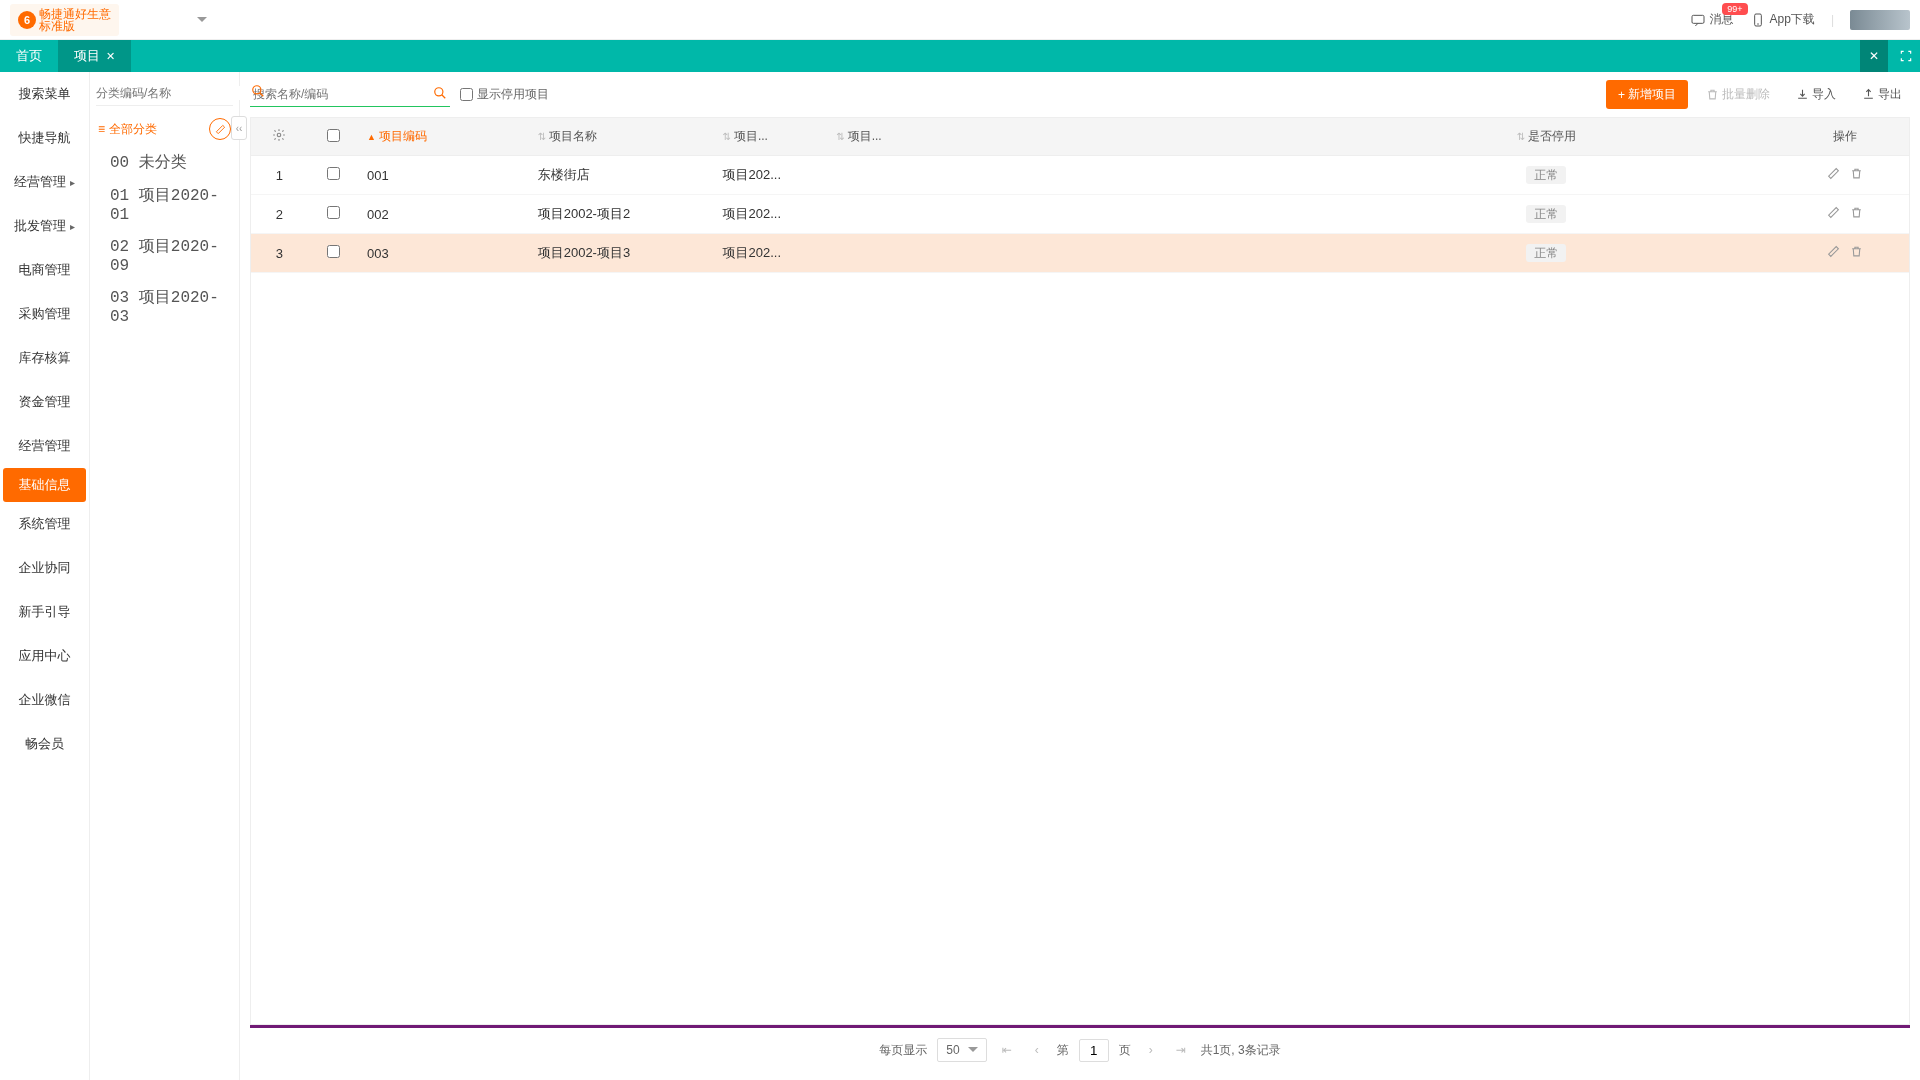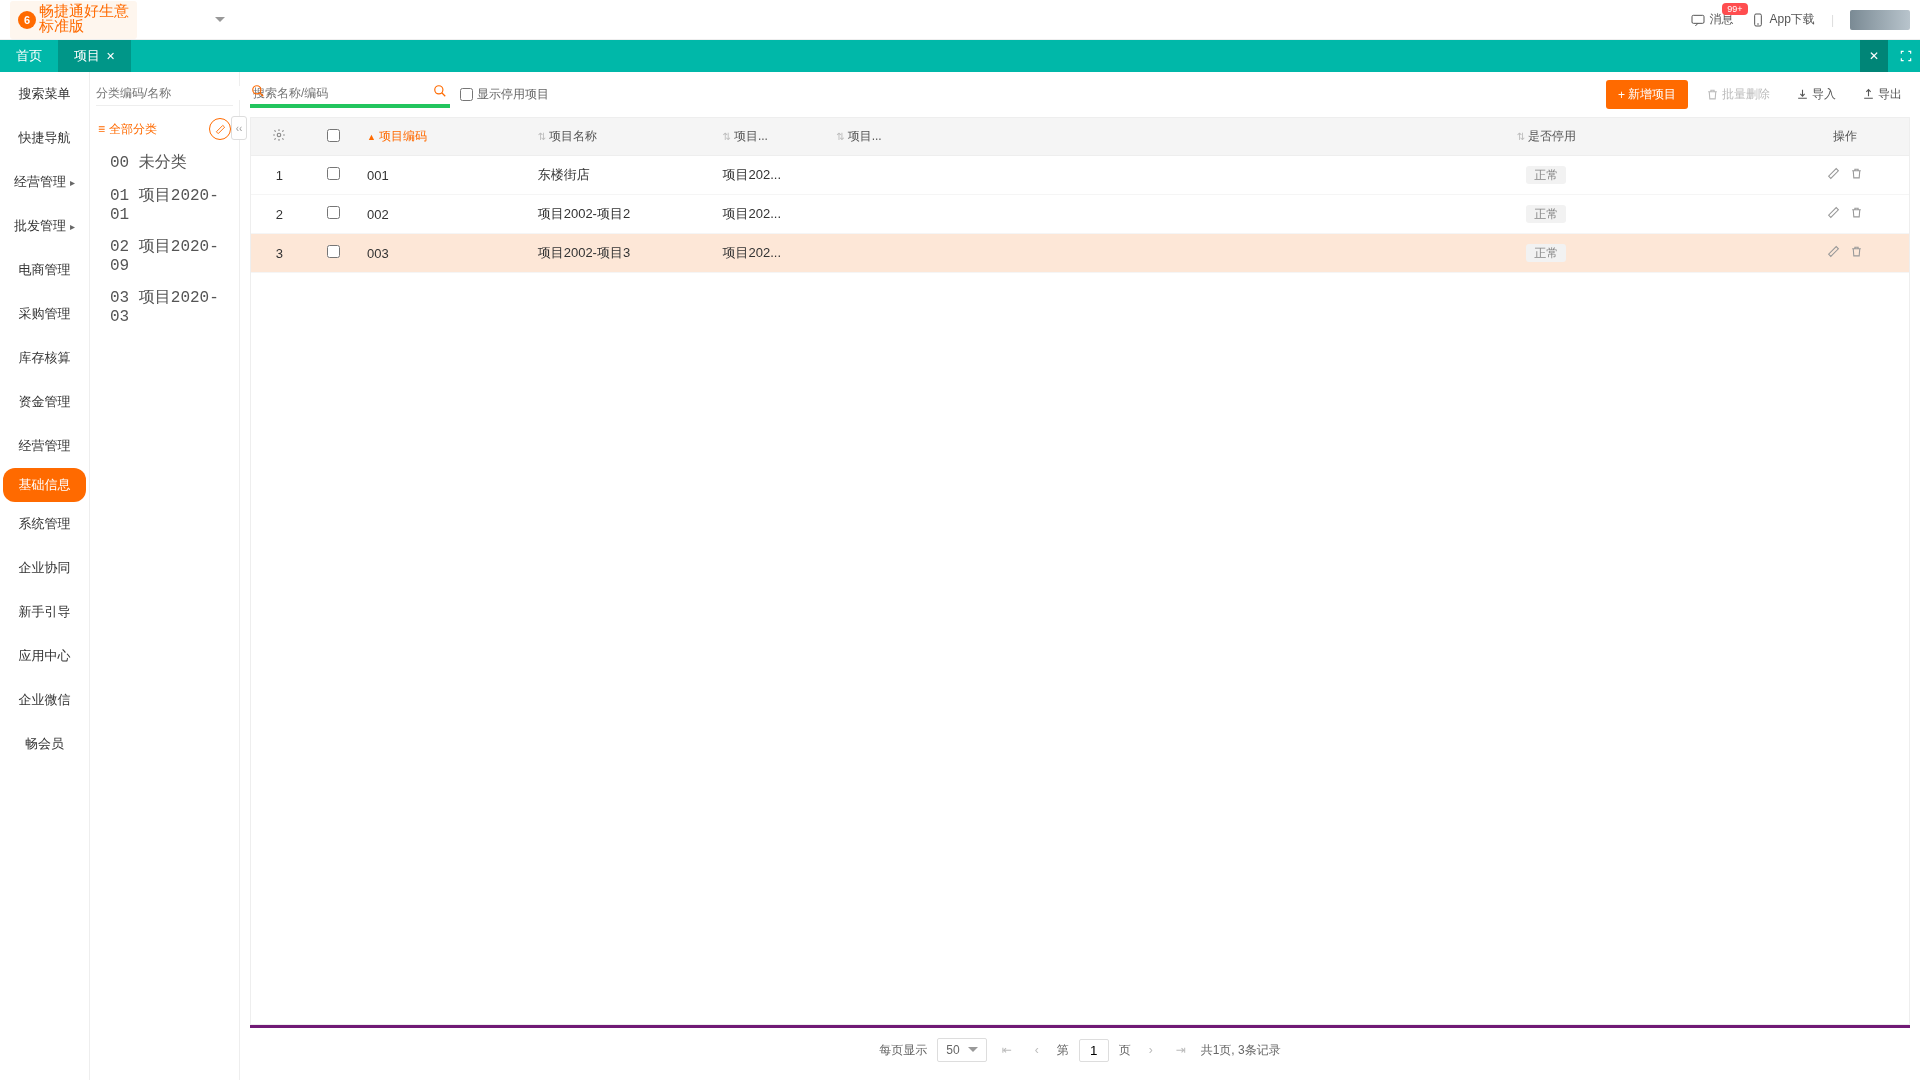--- a/index.html
+++ b/index.html
@@ -3,21 +3,21 @@
   <meta charset="utf-8">
   <style>
     * { box-sizing: border-box; margin: 0; padding: 0; }
     body { font-family: "Microsoft YaHei", Arial, sans-serif; font-size: 12px; color: #333; background: #fff; overflow: hidden; }
     
     
     .top-header { height: 40px; display: flex; align-items: center; justify-content: space-between; padding: 0 10px; border-bottom: 1px solid #eee; background: #fff; }
     .top-left { display: flex; align-items: center; gap: 10px; }
     .logo-box { background: #fef6ee; padding: 4px 8px; border-radius: 3px; display: flex; align-items: center; gap: 3px; }
     .logo-icon { width: 18px; height: 18px; border-radius: 50%; background: #ff6a00; color: #fff; display: flex; align-items: center; justify-content: center; font-weight: bold; font-size: 11px; }
-    .logo-text { font-size: 15px; color: #ff6a00; line-height: 1; font-family: Liberation Mono, monospace; }
+    .logo-text { font-size: 12px; color: #ff6a00; line-height: 1; }
     .company-selector { padding: 4px 8px; color: #999; display: flex; align-items: center; gap: 60px; cursor: pointer; }
     .chevron-down { display: inline-block; border: 5px solid transparent; border-top-color: #999; transform: translateY(2px); }
     .top-right { display: flex; align-items: center; gap: 16px; }
     .header-item { display: flex; align-items: center; gap: 4px; cursor: pointer; font-size: 12px; color: #555; position: relative; }
     .badge { position: absolute; top: -8px; right: -14px; background: #ff4d4f; color: #fff; font-size: 9px; border-radius: 4px; padding: 1px 5px; }
     .avatar-box { width: 60px; height: 20px; background: linear-gradient(90deg, #7a8a94, #b8c4cc); border-radius: 2px; }
     .icon-svg { width: 16px; height: 16px; fill: none; stroke: #555; stroke-width: 1.5; }
 
     
     .tab-bar { height: 32px; background: #00b8a9; display: flex; align-items: center; padding: 0; position: relative; }
@@ -27,39 +27,39 @@
     .tab-bar-right { position: absolute; right: 0; display: flex; align-items: center; gap: 4px; }
     .tab-btn { width: 28px; height: 32px; display: flex; align-items: center; justify-content: center; cursor: pointer; color: #fff; }
     .tab-close-btn { background: #008577; }
     
     
     .main-layout { display: flex; height: calc(100vh - 72px); }
     
     
     .sidebar-left { width: 90px; background: #fff; border-right: 1px solid #eee; overflow-y: auto; }
     .sidebar-item { height: 44px; display: flex; align-items: center; justify-content: center; padding: 0 10px; font-size: 13px; color: #333; cursor: pointer; gap: 4px; white-space: nowrap; }
-    .sidebar-item.active { background: #ff6a00; color: #fff; border-radius: 12px; margin: 0 3px; height: 34px; }
+    .sidebar-item.active { background: #ff6a00; color: #fff; border-radius: 3px; margin: 0 3px; height: 34px; }
     .caret { font-size: 10px; color: #666; }
     
     
     .category-panel { width: 150px; border-right: 1px solid #eee; padding: 8px 6px; position: relative; }
     .cat-search-box { display: flex; align-items: center; border-bottom: 1px solid #eee; padding: 4px 0; margin-bottom: 6px; }
     .cat-search-input { flex: 1; border: none; outline: none; font-size: 12px; color: #ec4899; }
     .search-icon-orange { color: #ff6a00; font-size: 14px; }
     .cat-header { display: flex; align-items: center; justify-content: space-between; padding: 6px 2px; }
     .cat-all { color: #ff6a00; display: flex; align-items: center; gap: 4px; cursor: pointer; }
     .cat-edit-btn { width: 22px; height: 22px; border: 1px solid #ff6a00; border-radius: 50%; color: #ff6a00; display: flex; align-items: center; justify-content: center; font-size: 12px; cursor: pointer; }
     .cat-list { padding-left: 10px; }
     .cat-li { padding: 6px 4px; cursor: pointer; font-size: 16px; color: #555; font-family: Liberation Mono, monospace; }
     .collapse-btn { position: absolute; right: -8px; top: 44px; width: 16px; height: 24px; background: #fff; border: 1px solid #ddd; border-radius: 3px; display: flex; align-items: center; justify-content: center; cursor: pointer; font-size: 10px; color: #999; }
     
     
     .content-area { flex: 1; display: flex; flex-direction: column; padding: 8px 10px; overflow: hidden; }
     .toolbar { display: flex; align-items: center; gap: 10px; margin-bottom: 8px; }
-    .search-box2 { display: flex; align-items: center; width: 200px; border-bottom: 4px solid #22c55e; padding: 3px; }
+    .search-box2 { display: flex; align-items: center; width: 200px; border-bottom: 1px solid #22c55e; padding: 3px; }
     .search-input2 { flex: 1; border: none; outline: none; font-size: 12px; }
     .checkbox-wrap { display: flex; align-items: center; gap: 4px; font-size: 12px; color: #666; }
     .toolbar-spacer { flex: 1; }
     .btn-primary { background: #ff6a00; color: #fff; border: none; padding: 6px 12px; border-radius: 3px; font-size: 12px; cursor: pointer; display: flex; align-items: center; gap: 3px; }
     .btn-text { background: none; border: none; color: #555; font-size: 12px; cursor: pointer; display: flex; align-items: center; gap: 3px; padding: 6px 8px; }
     .btn-text.disabled { color: #bbb; cursor: not-allowed; }
     
     
     .table-wrap { flex: 1; overflow: auto; border: 1px solid #eee; }
     table { width: 100%; border-collapse: collapse; }

